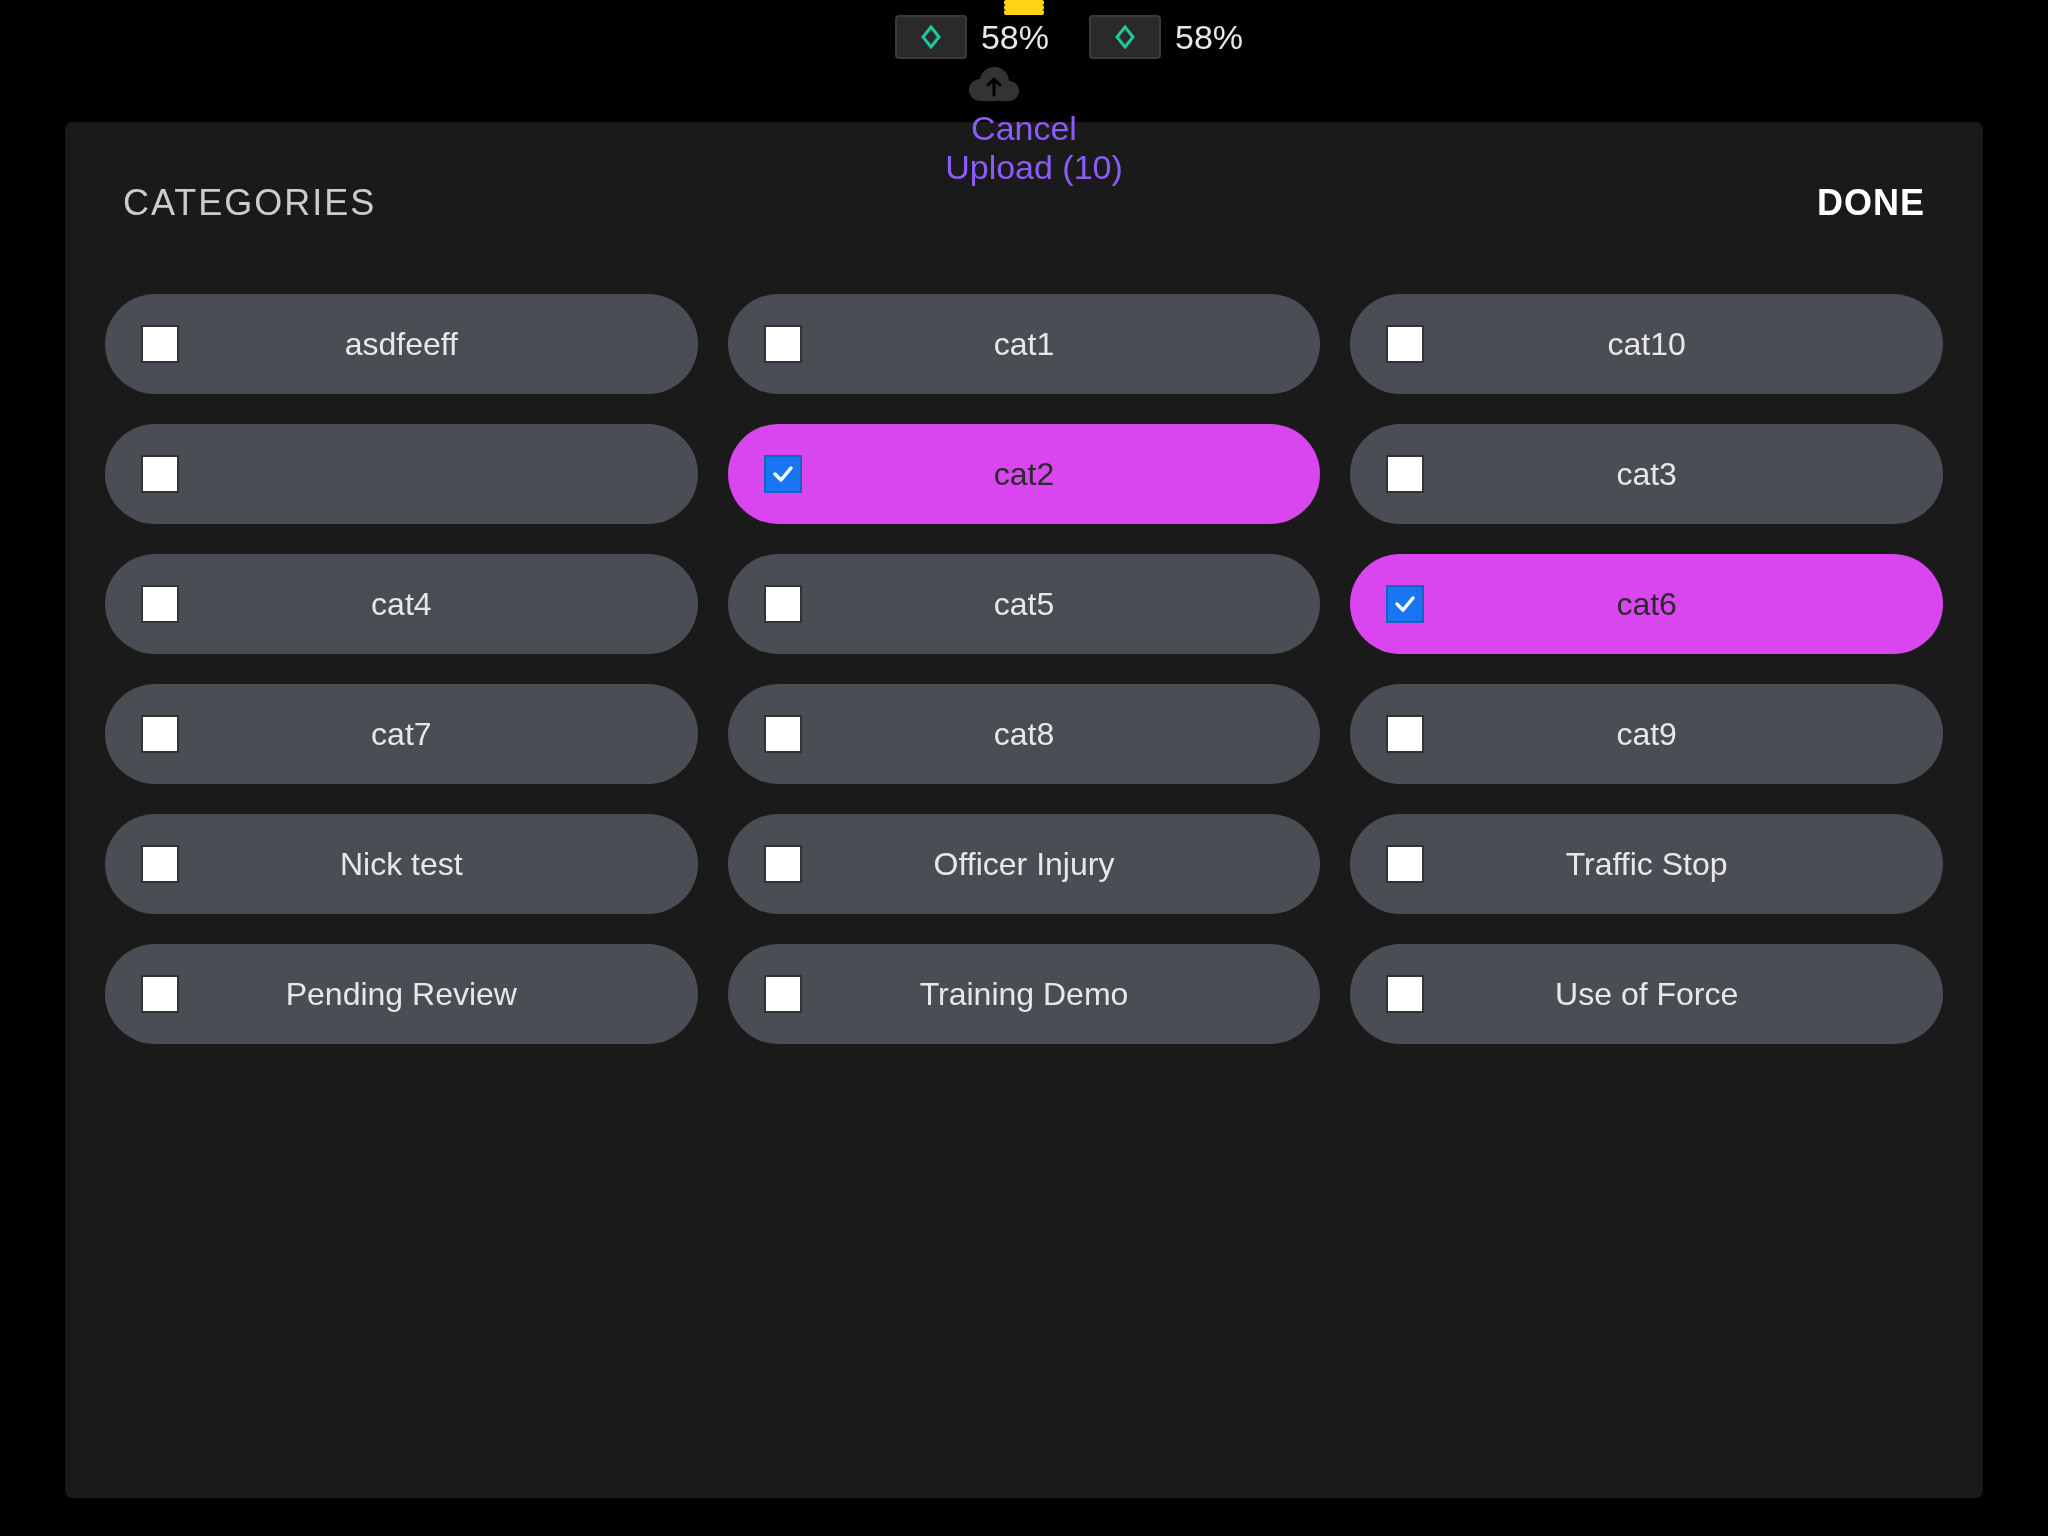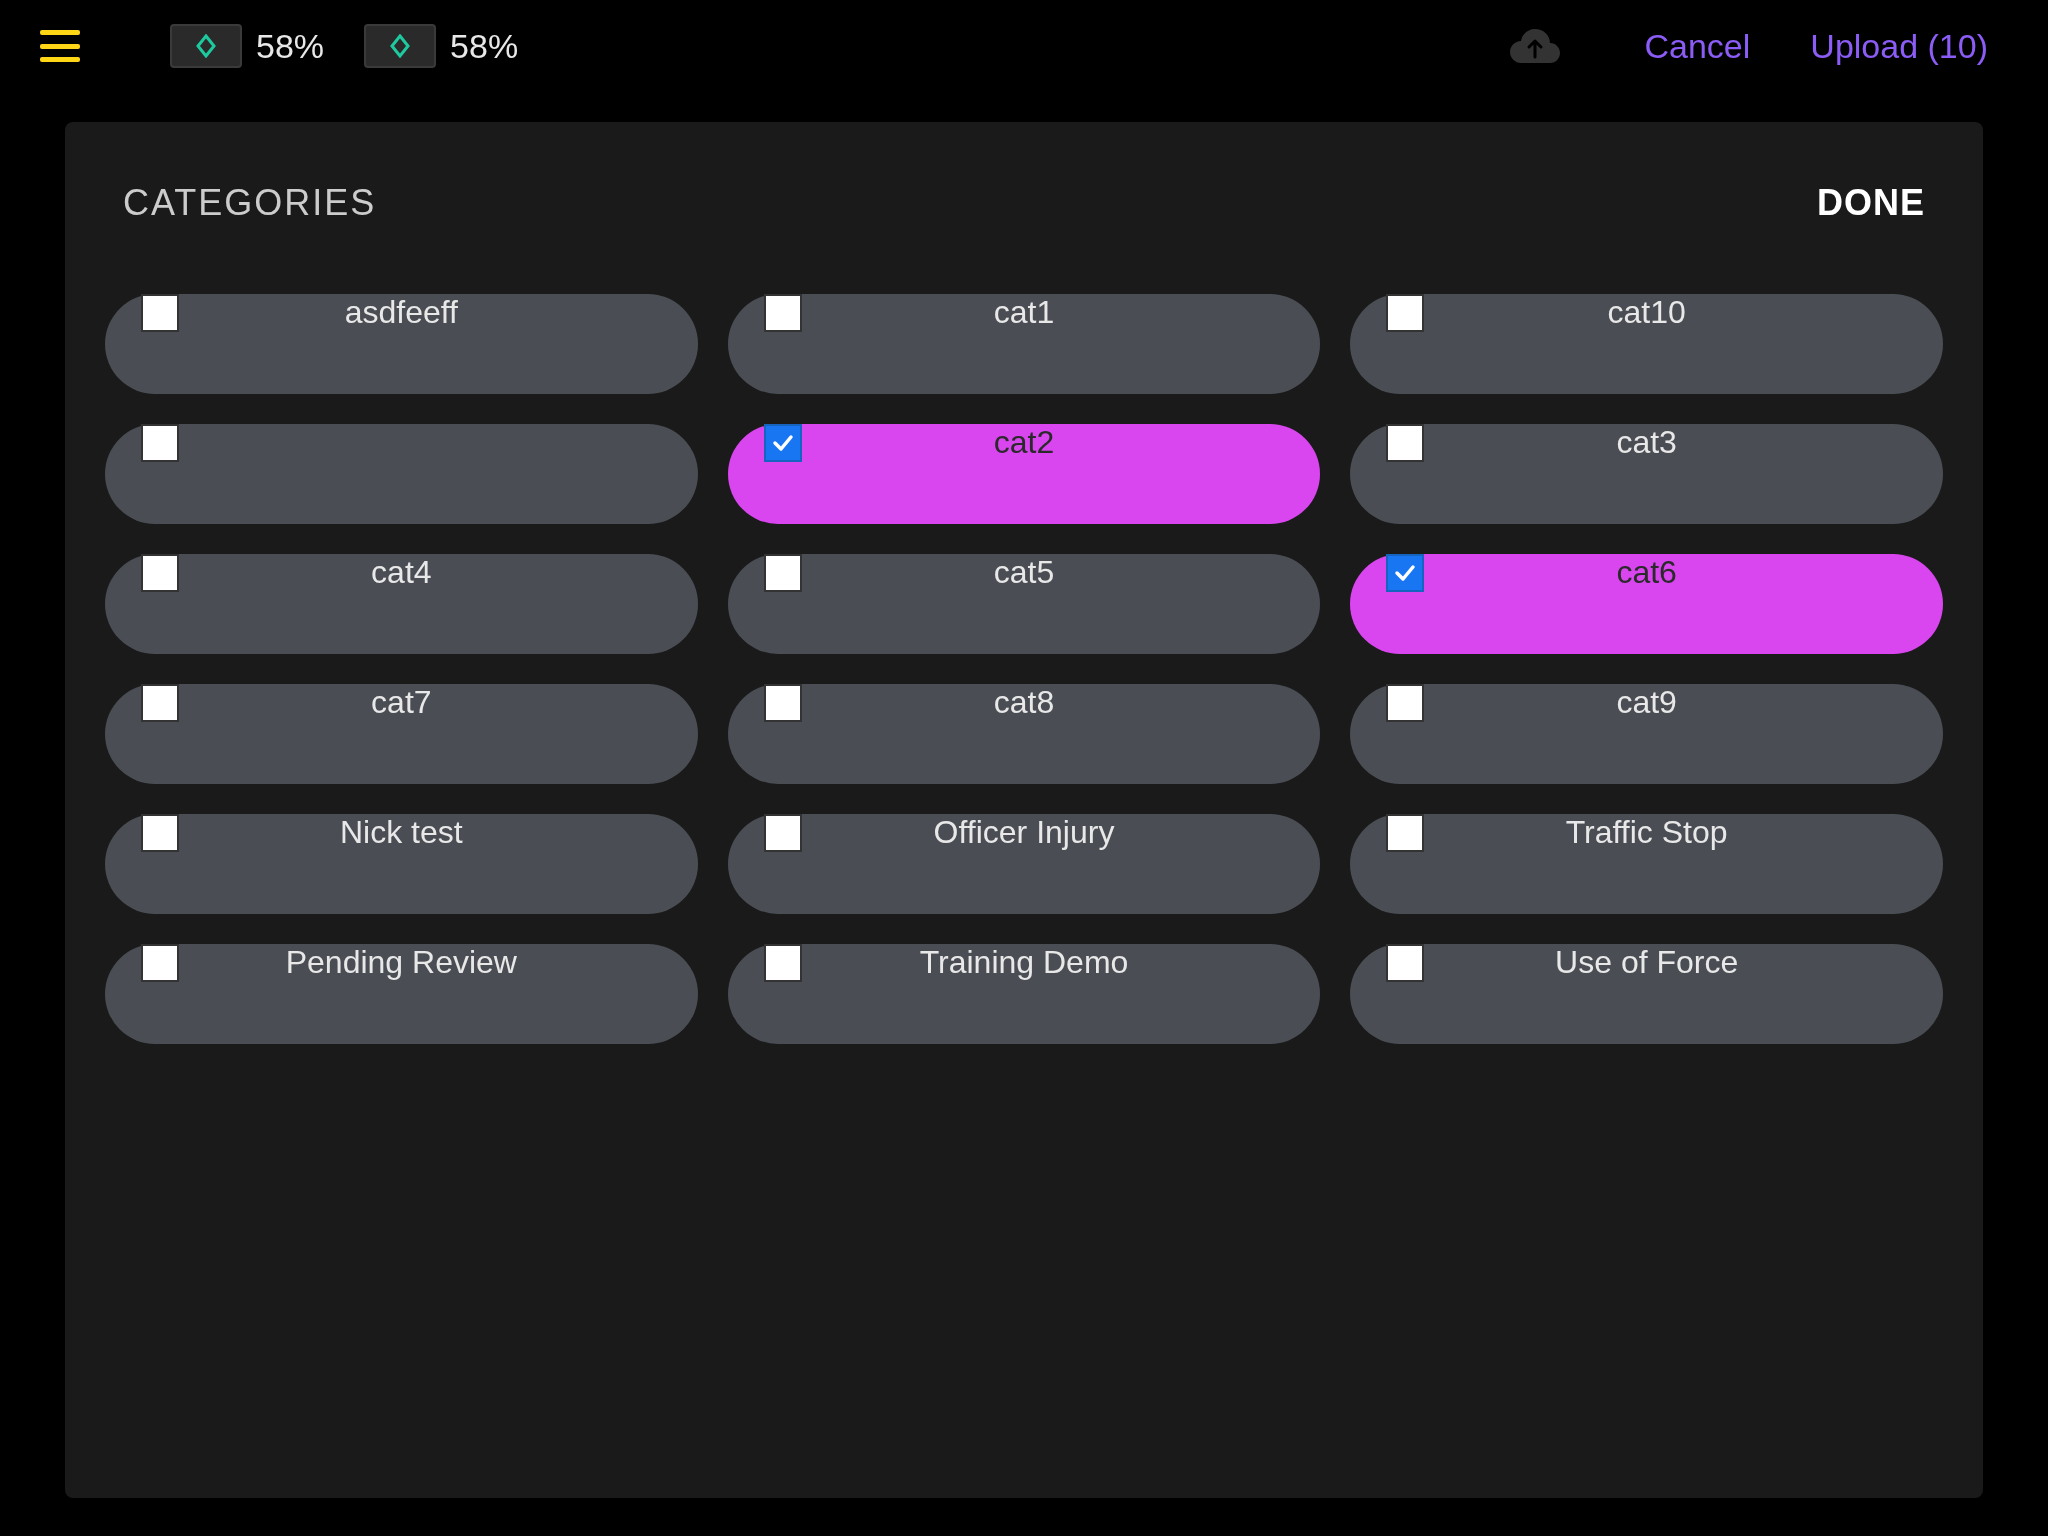--- a/index.html
+++ b/index.html
@@ -15,20 +15,21 @@
       font-family: -apple-system, BlinkMacSystemFont, "Segoe UI", Helvetica, Arial, sans-serif;
       overflow: hidden;
     }
     
     .top-bar {
       height: 92px;
       display: flex;
       align-items: center;
       padding: 0 40px;
       background: #000000;
+      flex-direction: column;
     }
     
     .hamburger {
       width: 40px;
       height: 32px;
       display: flex;
       flex-direction: column;
       justify-content: space-between;
       cursor: pointer;
     }
@@ -139,20 +140,21 @@
       grid-template-columns: repeat(3, 1fr);
       gap: 30px;
       padding: 0 0px;
     }
     
     .category-pill {
       height: 100px;
       background: #4a4e54;
       border-radius: 50px;
       display: flex;
+      align-items: center;
       padding: 0 36px;
       cursor: pointer;
       position: relative;
     }
     
     .category-pill.selected {
       background: #d946ef;
     }
     
     .checkbox {

